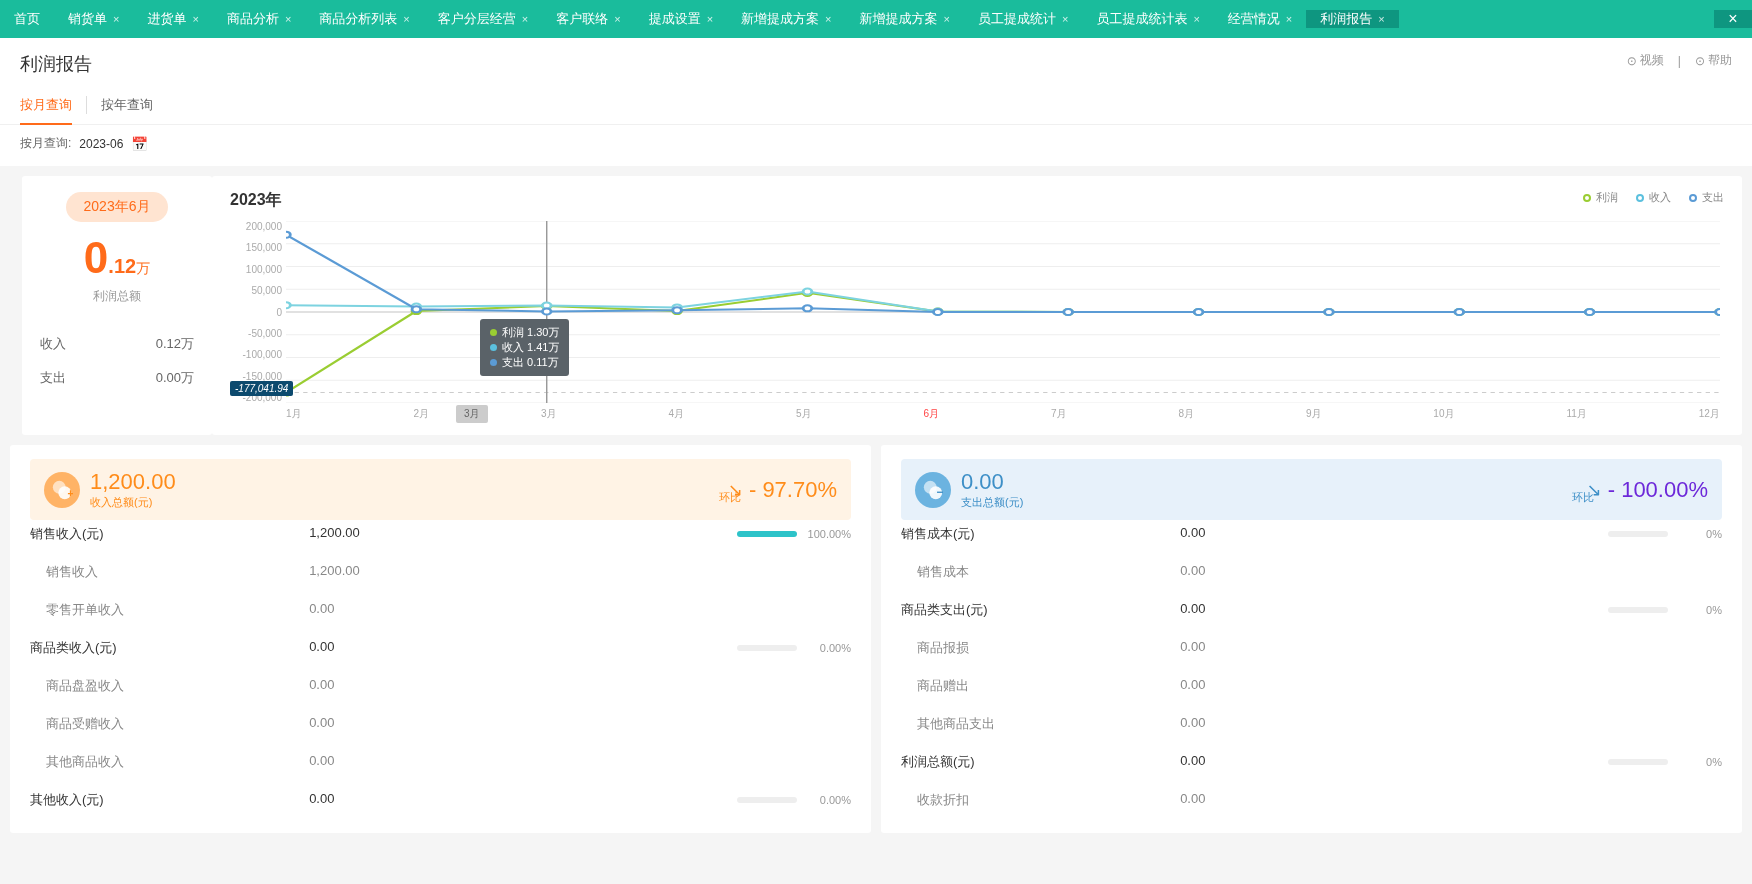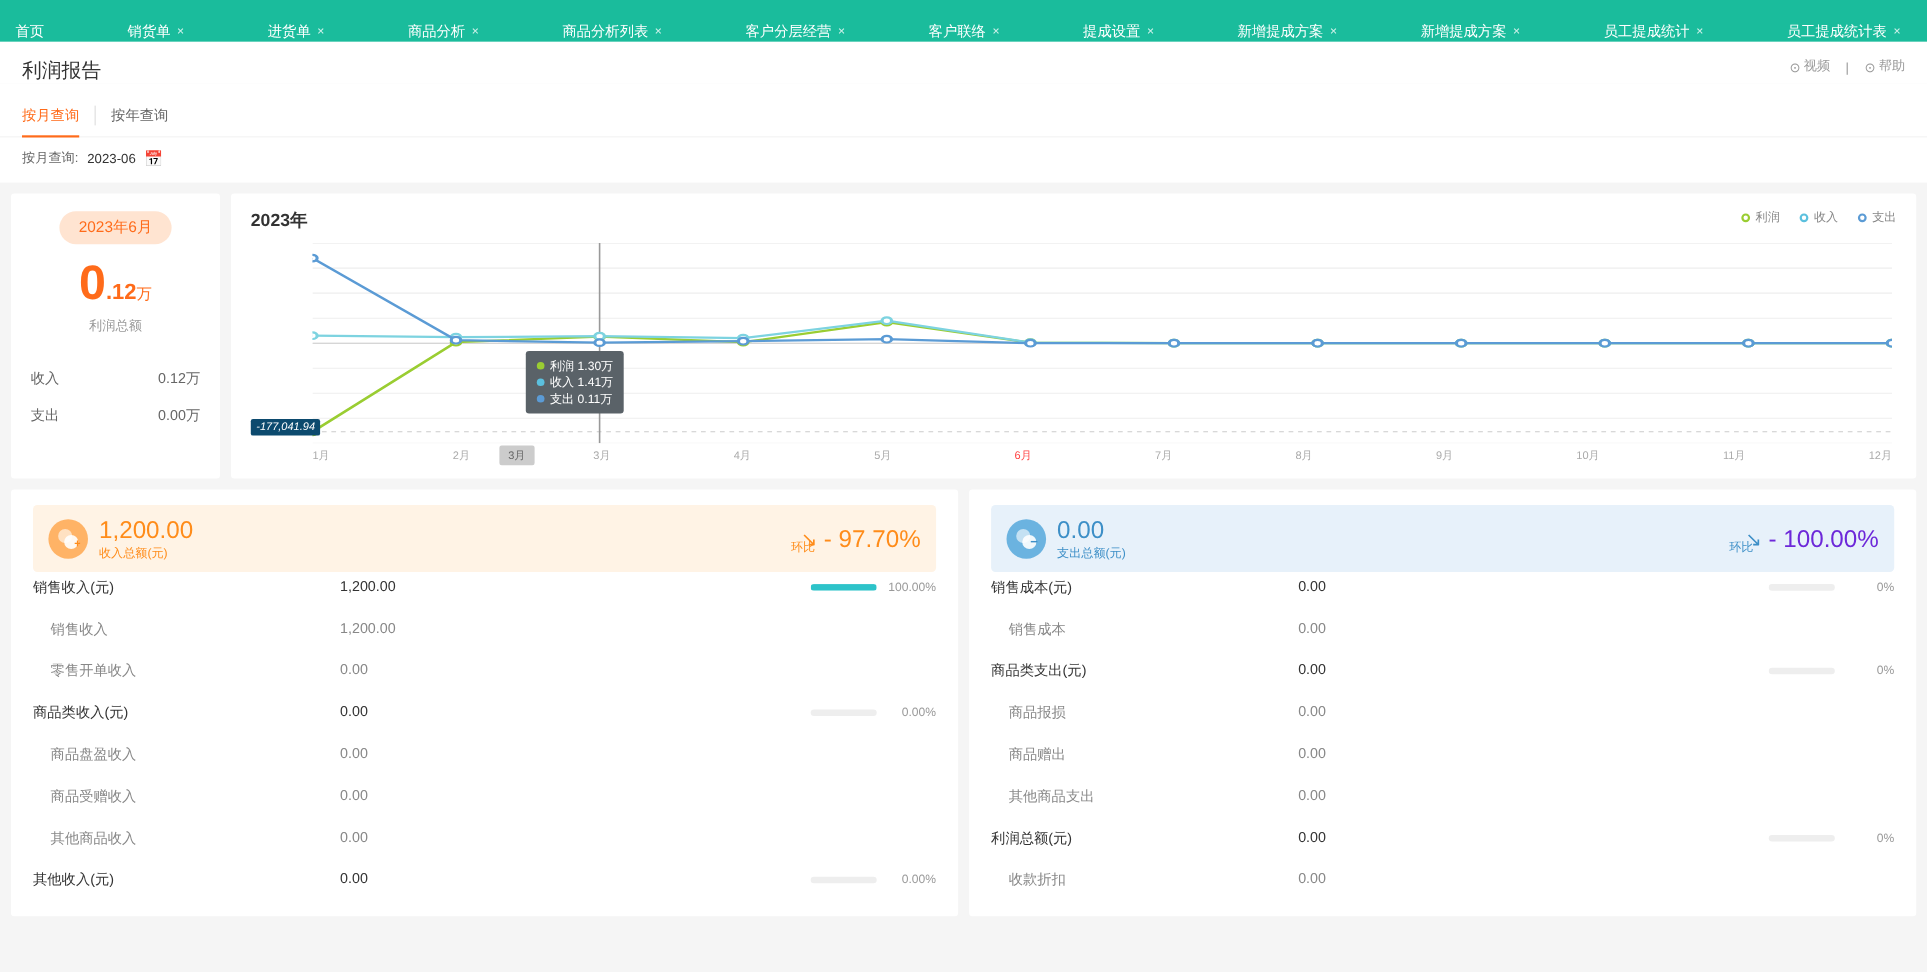--- a/index.html
+++ b/index.html
@@ -1,39 +1,39 @@
 <!DOCTYPE html>
 <html><head>
 <meta charset="utf-8">
 <style>
 * { margin: 0; padding: 0; box-sizing: border-box; }
 body { font-family: "Microsoft YaHei", Arial, sans-serif; background: #f5f5f5; font-size: 13px; color: #333; }
 
-.tabbar { background: #1abc9c; height: 38px; display: flex; align-items: flex-end; position: relative; gap: 48px; }
+.tabbar { background: #1abc9c; height: 38px; display: flex; align-items: center; position: relative; }
 .tabbar .tab { padding: 0 14px; display: flex; align-items: center; color: #fff; font-size: 13px; cursor: pointer; white-space: nowrap; }
 .tabbar .tab.active { background: #0e9680; }
 .tabbar .tab .close { margin-left: 6px; font-size: 11px; opacity: 0.8; }
 .tabbar .global-close { margin-left: auto; background: #0e9680; width: 38px; display: flex; align-items: center; justify-content: center; color: #fff; cursor: pointer; font-size: 16px; }
 
 .pagehead { background: #fff; padding: 14px 20px 0 20px; position: relative; }
 .pagehead h1 { font-size: 18px; font-weight: 500; color: #333; }
 .pagehead .links { position: absolute; right: 20px; top: 14px; display: flex; gap: 14px; color: #999; font-size: 12px; }
 .pagehead .links span { display: flex; align-items: center; gap: 3px; cursor: pointer; }
 
 .subtabs { background: #fff; padding: 14px 20px 0 20px; display: flex; gap: 0; border-bottom: 1px solid #f0f0f0; }
 .subtabs .st { padding: 6px 0 10px 0; margin-right: 14px; cursor: pointer; color: #666; font-size: 13px; position: relative; }
 .subtabs .st.active { color: #ff6b1a; }
 .subtabs .st.active::after { content: ""; position: absolute; left: 0; right: 0; bottom: -1px; height: 2px; background: #ff6b1a; }
 .subtabs .divider { width: 1px; background: #ddd; margin: 6px 14px 10px 0; }
 
 .filter { background: #fff; padding: 10px 20px 14px 20px; display: flex; align-items: center; gap: 8px; font-size: 12px; color: #666; }
 .filter .date { color: #333; }
 .filter .cal { color: #ff6b1a; font-size: 14px; }
 
-.toprow { display: flex; gap: 10px; padding: 10px 10px 0 10px; }
+.toprow { display: flex; padding: 10px 10px 0 22px; }
 .card { background: #fff; border-radius: 3px; }
 
 .sumcard { width: 190px; padding: 16px 18px; text-align: center; }
 .sumcard .pill { background: #ffe4d1; color: #ff6b1a; border-radius: 18px; padding: 6px 18px; display: inline-block; font-size: 14px; font-weight: 500; }
 .sumcard .big { color: #ff6b1a; font-size: 44px; font-weight: 700; margin-top: 14px; line-height: 1; }
 .sumcard .big .sm { font-size: 20px; font-weight: 700; }
 .sumcard .big .unit { font-size: 14px; font-weight: 400; color: #ff6b1a; }
 .sumcard .lbl { color: #999; font-size: 12px; margin-top: 8px; }
 .sumcard .rows { margin-top: 22px; text-align: left; }
 .sumcard .row { display: flex; justify-content: space-between; color: #666; font-size: 13px; padding: 8px 0; }
@@ -222,20 +222,31 @@
           <span class="dot c"></span>
           <span>收入</span>
         </div>
       <div class="it">
           <span class="dot b"></span>
           <span>支出</span>
         </div>
     </div>
 
     <div class="chart">
+      <div class="yaxis" id="yaxis">
+          <div>200,000</div>
+          <div>150,000</div>
+          <div>100,000</div>
+          <div>50,000</div>
+          <div>0</div>
+          <div>-50,000</div>
+          <div>-100,000</div>
+          <div>-150,000</div>
+          <div>-200,000</div>
+        </div>
       <div class="plot">
         <svg id="chartsvg" viewBox="0 0 1000 182" preserveAspectRatio="none" style="width:100%;height:100%">
             <line class="grid" x1="0" y1="0" x2="1000" y2="0"></line>
             <line class="grid" x1="0" y1="22.75" x2="1000" y2="22.75"></line>
             <line class="grid" x1="0" y1="45.5" x2="1000" y2="45.5"></line>
             <line class="grid" x1="0" y1="68.25" x2="1000" y2="68.25"></line>
             <line class="grid" x1="0" y1="91" x2="1000" y2="91"></line>
             <line class="grid" x1="0" y1="113.75" x2="1000" y2="113.75"></line>
             <line class="grid" x1="0" y1="136.5" x2="1000" y2="136.5"></line>
             <line class="grid" x1="0" y1="159.25" x2="1000" y2="159.25"></line>

